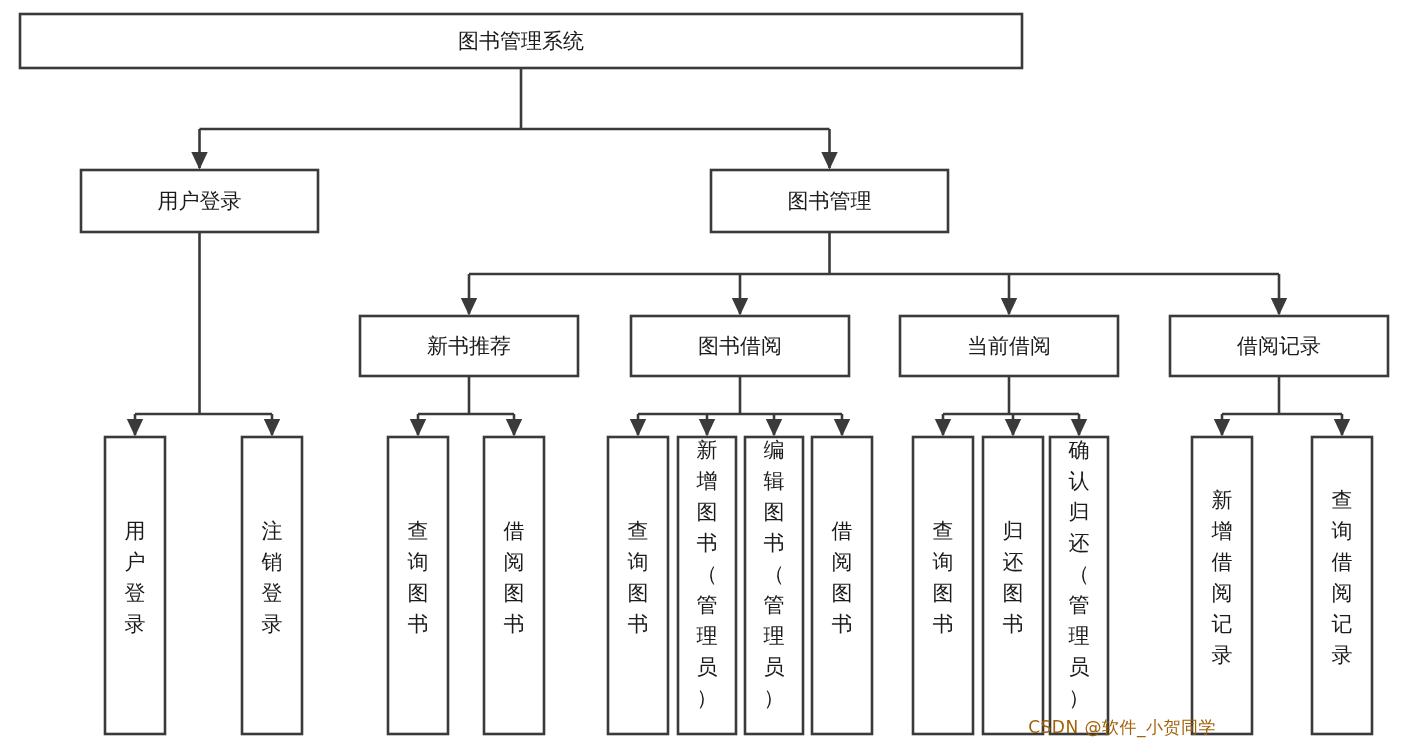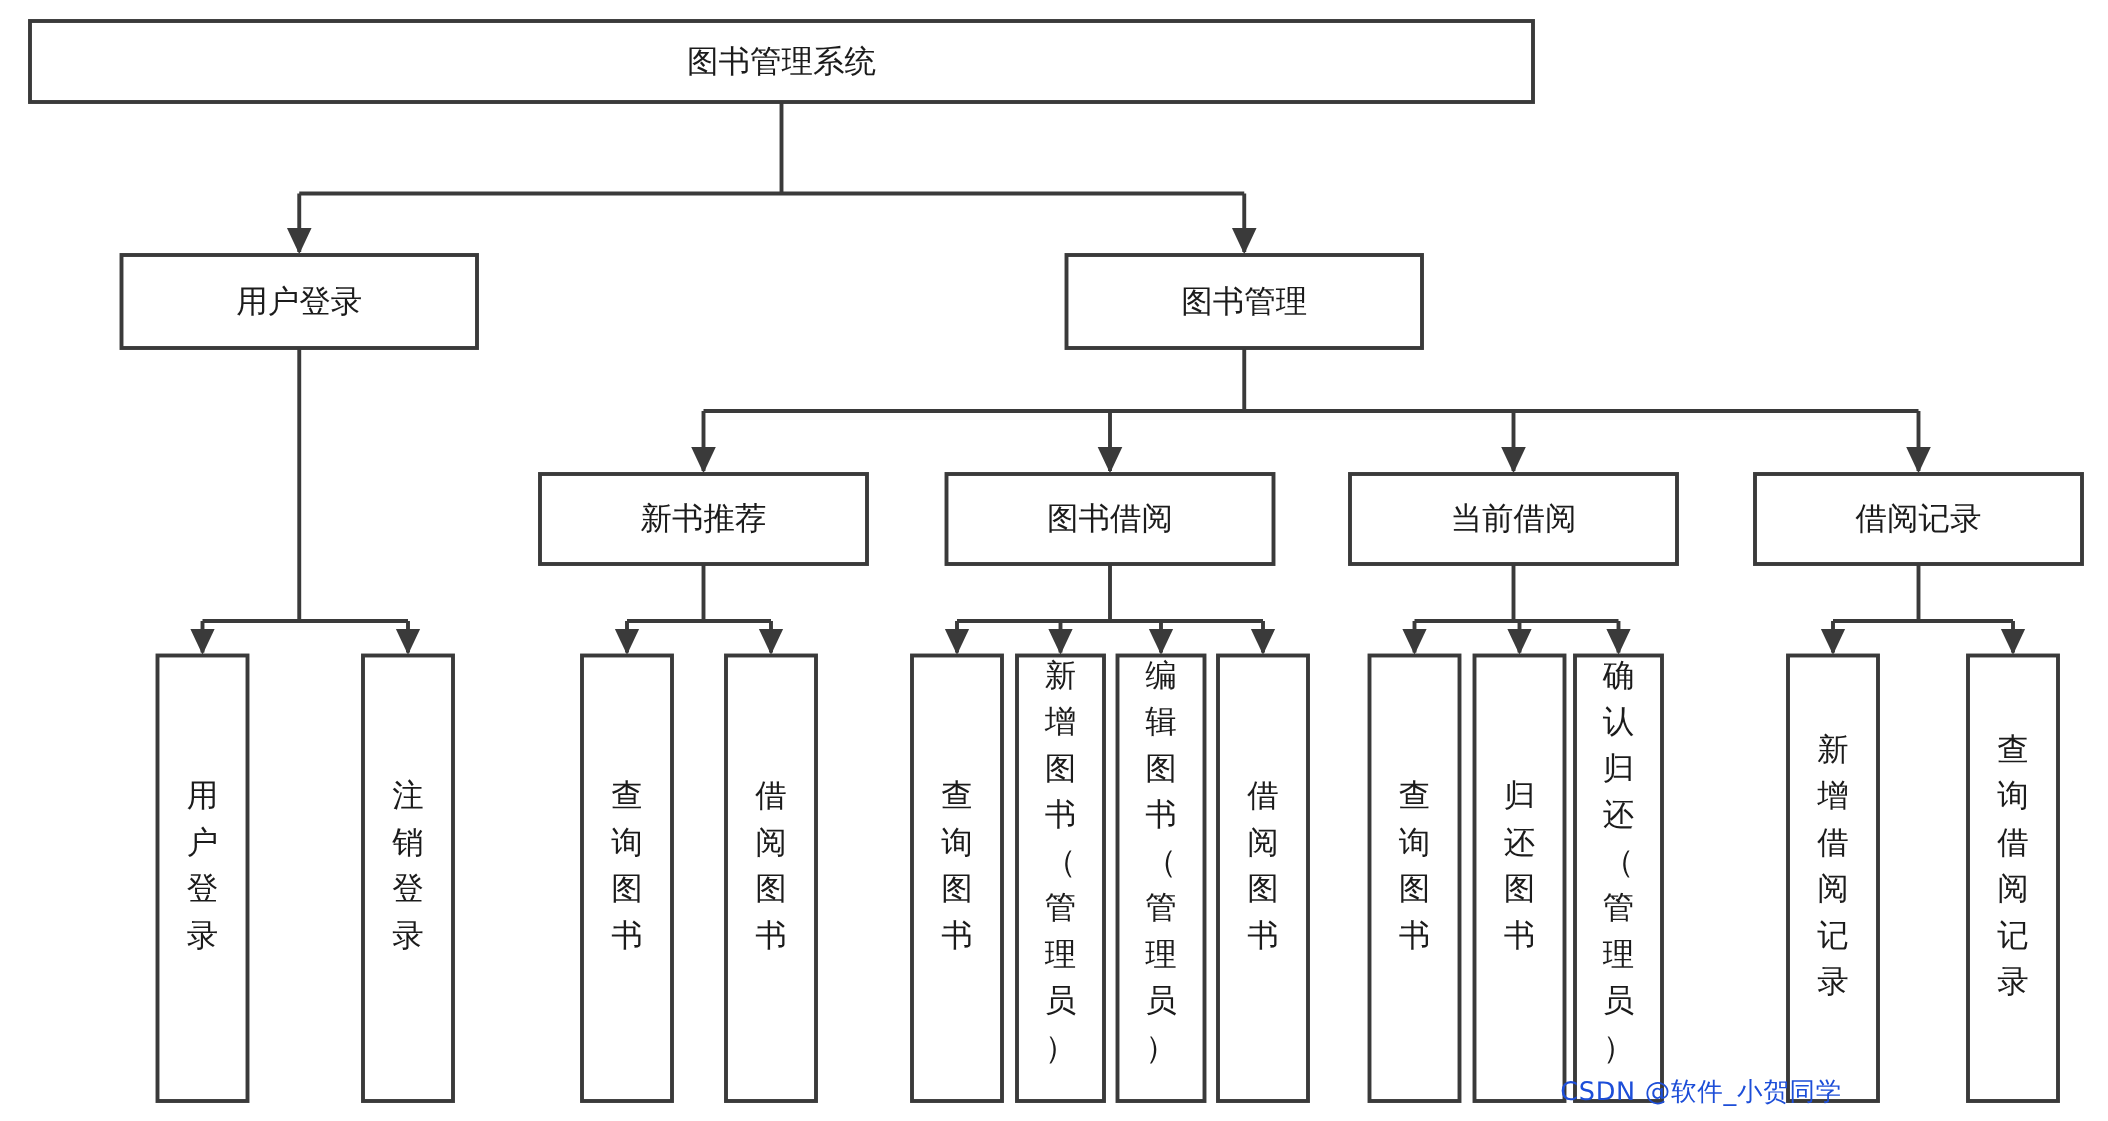--- a/index.html
+++ b/index.html
@@ -47,25 +47,25 @@
     dominant-baseline: middle;
   }
   .node-label-v {
     font-family: "DejaVu Sans", "Liberation Sans", sans-serif;
     font-size: 21px;
     fill: #1b1b1b;
     text-anchor: middle;
   }
   .watermark {
     position: absolute;
-    right: 14px;
+    right: 26px;
     bottom: 8px;
     font-family: "DejaVu Sans", "Liberation Sans", sans-serif;
     font-size: 17px;
-    color: #1d4ed8;
+    color: #a16207;
     letter-spacing: 0.5px;
     white-space: nowrap;
   }
 </style>
 </head>
 <body>
 
 <div id="diagram-root">
   <svg class="diagram" viewBox="0 0 1405 747" xmlns="http://www.w3.org/2000/svg">
     <defs>

